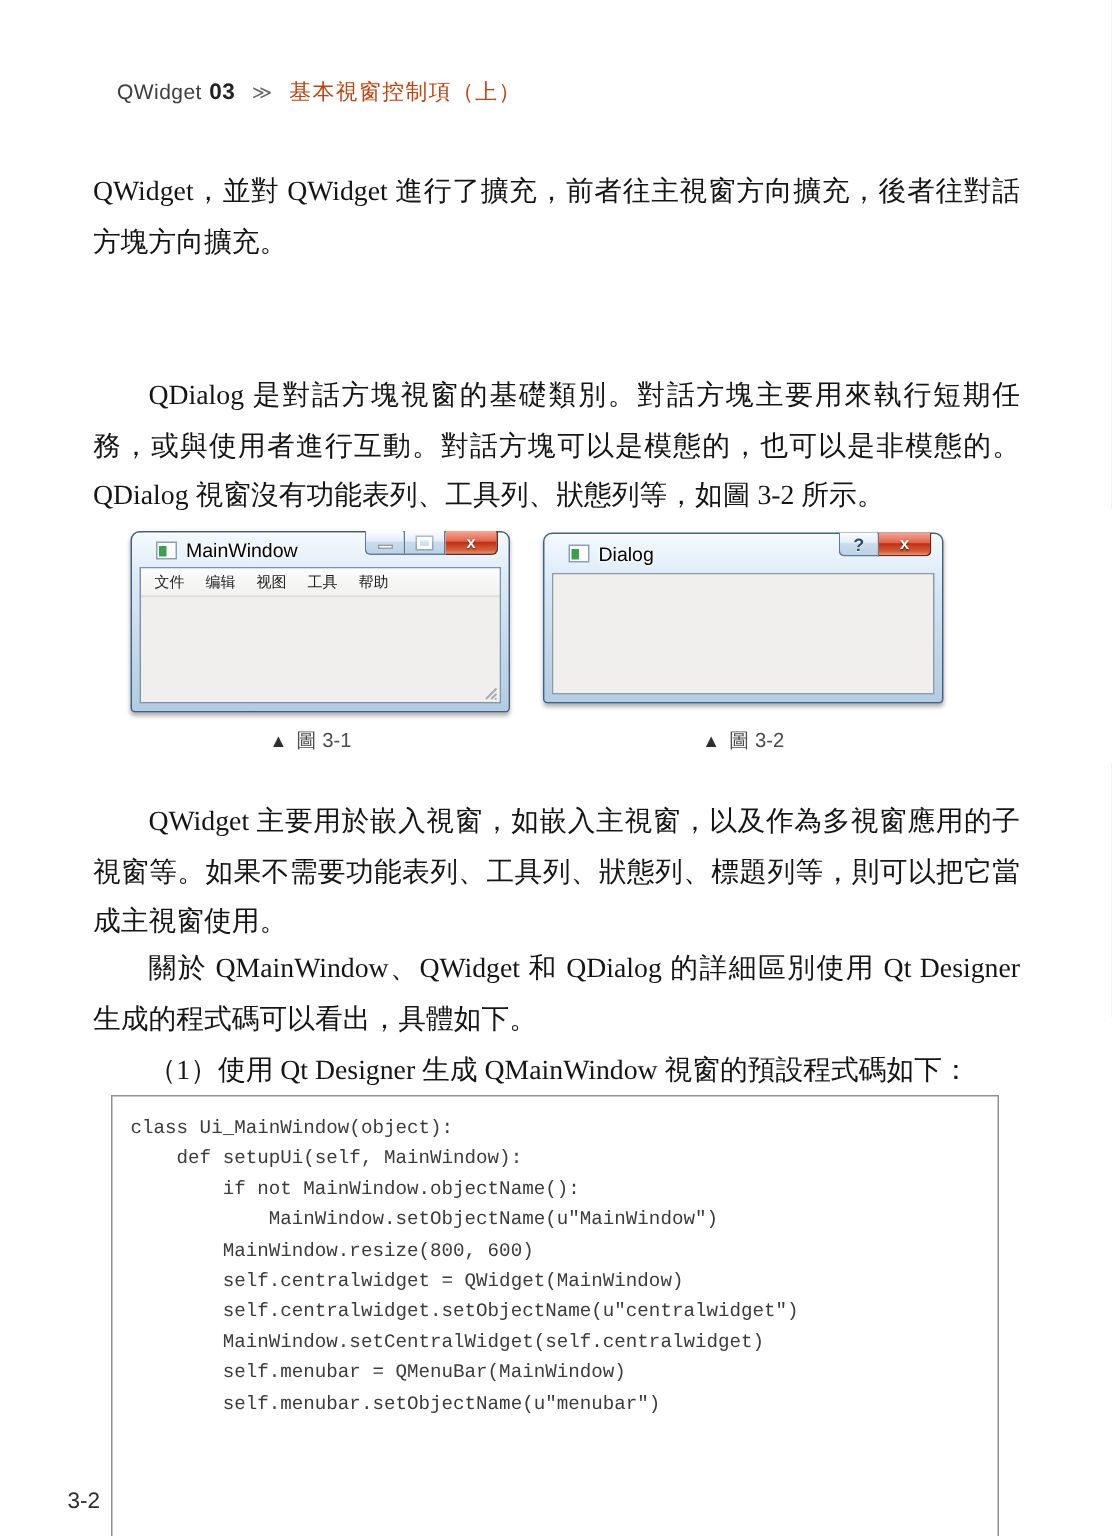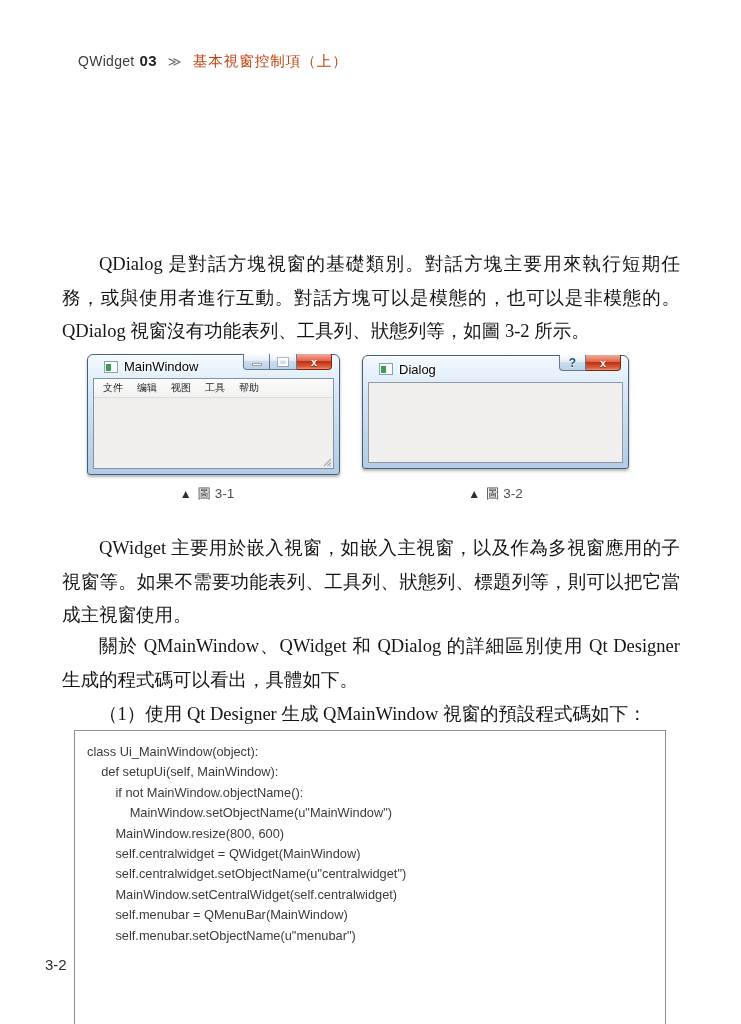--- a/index.html
+++ b/index.html
@@ -91,42 +91,43 @@
   .fig-caption .tri { font-size:12px; color:#2f2f2f; }
   .cap-1 { left:87px; width:240px; }
   .cap-2 { left:362px; width:267px; }
   
   .code-block {
     position:absolute; left:74px; top:730px; width:592px; height:294px;
     border:1px solid #8f8f8f; border-bottom:none; background:#fff;
     padding:11px 12px 0 12px;
   }
   .code-line {
-    font-family:Liberation Sans, sans-serif;
+    font-family:Liberation Mono, monospace;
     font-size:12.8px; line-height:20.4px; color:#3b3b3b; white-space:pre;
   }
   
   .page-number {
-    position:absolute; left:45px; top:956px;
+    position:absolute; left:45px; top:992px;
     font-family:"Liberation Sans","DejaVu Sans",sans-serif;
     font-size:15px; color:#2d2d2d;
   }
 </style>
 </head>
 <body>
 
 <div class="page">
 
   <div class="running-header">
     <span>QWidget</span>
     <span class="chap-num">03</span>
     <span class="chev">≫</span>
     <span class="chap-title">基本視窗控制項（上）</span>
   </div>
 
+  <p class="para p1">QWidget，並對 QWidget 進行了擴充，前者往主視窗方向擴充，後者往對話方塊方向擴充。</p>
   <p class="para p3 indent">QDialog 是對話方塊視窗的基礎類別。對話方塊主要用來執行短期任務，或與使用者進行互動。對話方塊可以是模態的，也可以是非模態的。QDialog 視窗沒有功能表列、工具列、狀態列等，如圖 3-2 所示。</p>
   <p class="para p4 indent">QWidget 主要用於嵌入視窗，如嵌入主視窗，以及作為多視窗應用的子視窗等。如果不需要功能表列、工具列、狀態列、標題列等，則可以把它當成主視窗使用。</p>
   <p class="para p5 indent">關於 QMainWindow、QWidget 和 QDialog 的詳細區別使用 Qt Designer 生成的程式碼可以看出，具體如下。</p>
   <p class="para p6 indent">（1）使用 Qt Designer 生成 QMainWindow 視窗的預設程式碼如下：</p>
 
   <div class="win win-mainwindow">
     <div class="titlebar">
       <span class="win-icon"></span>
       <span class="win-title">MainWindow</span>
       <span class="caption-btns">

